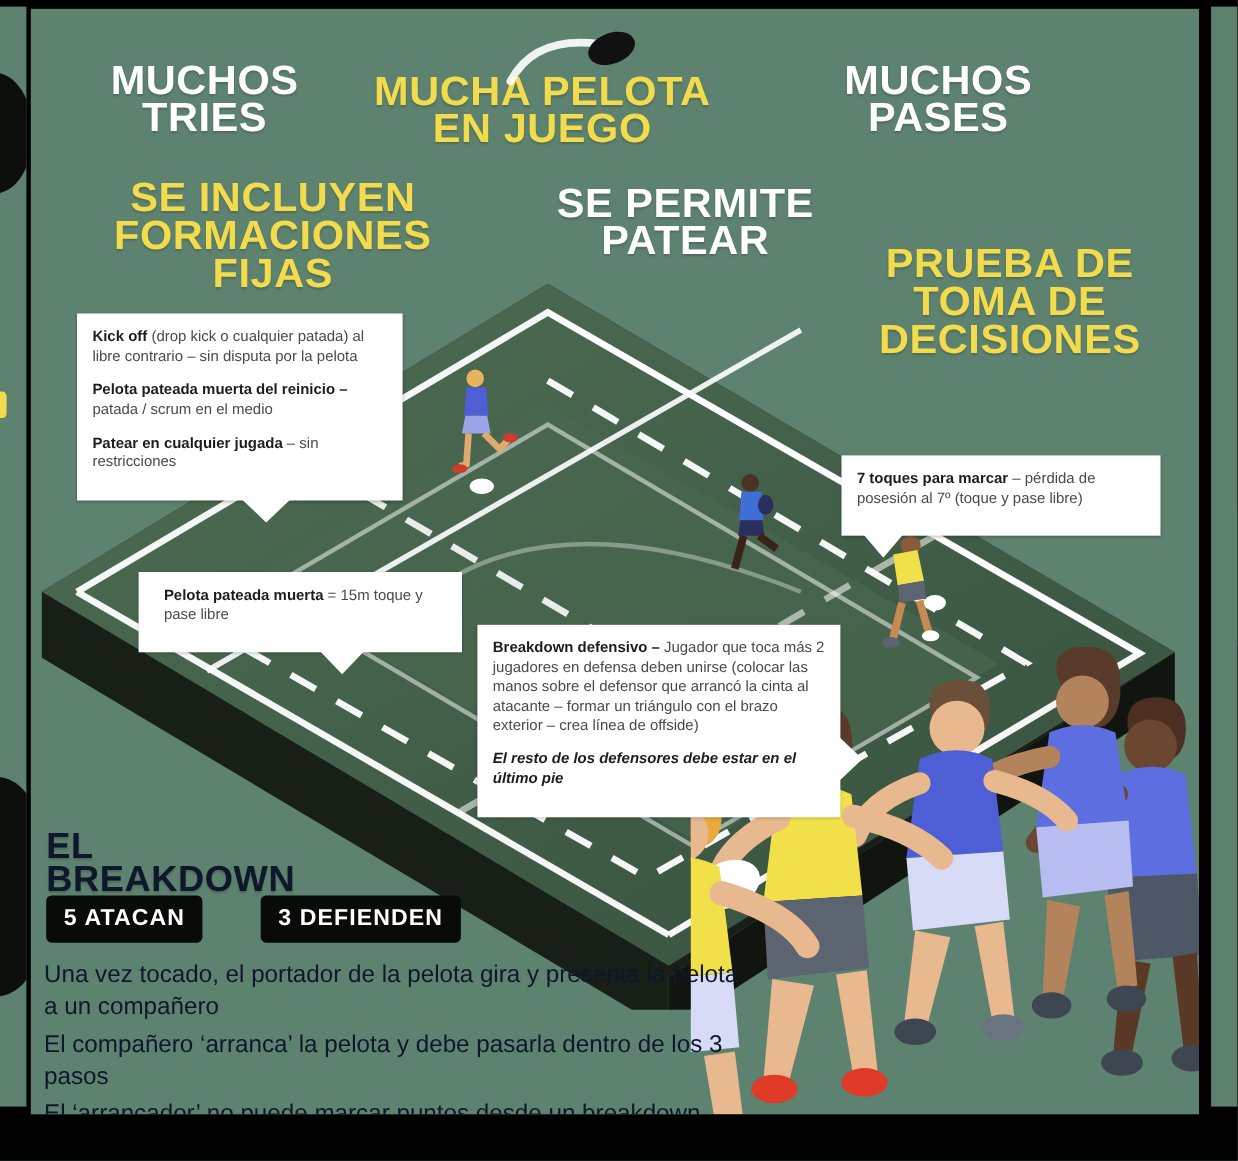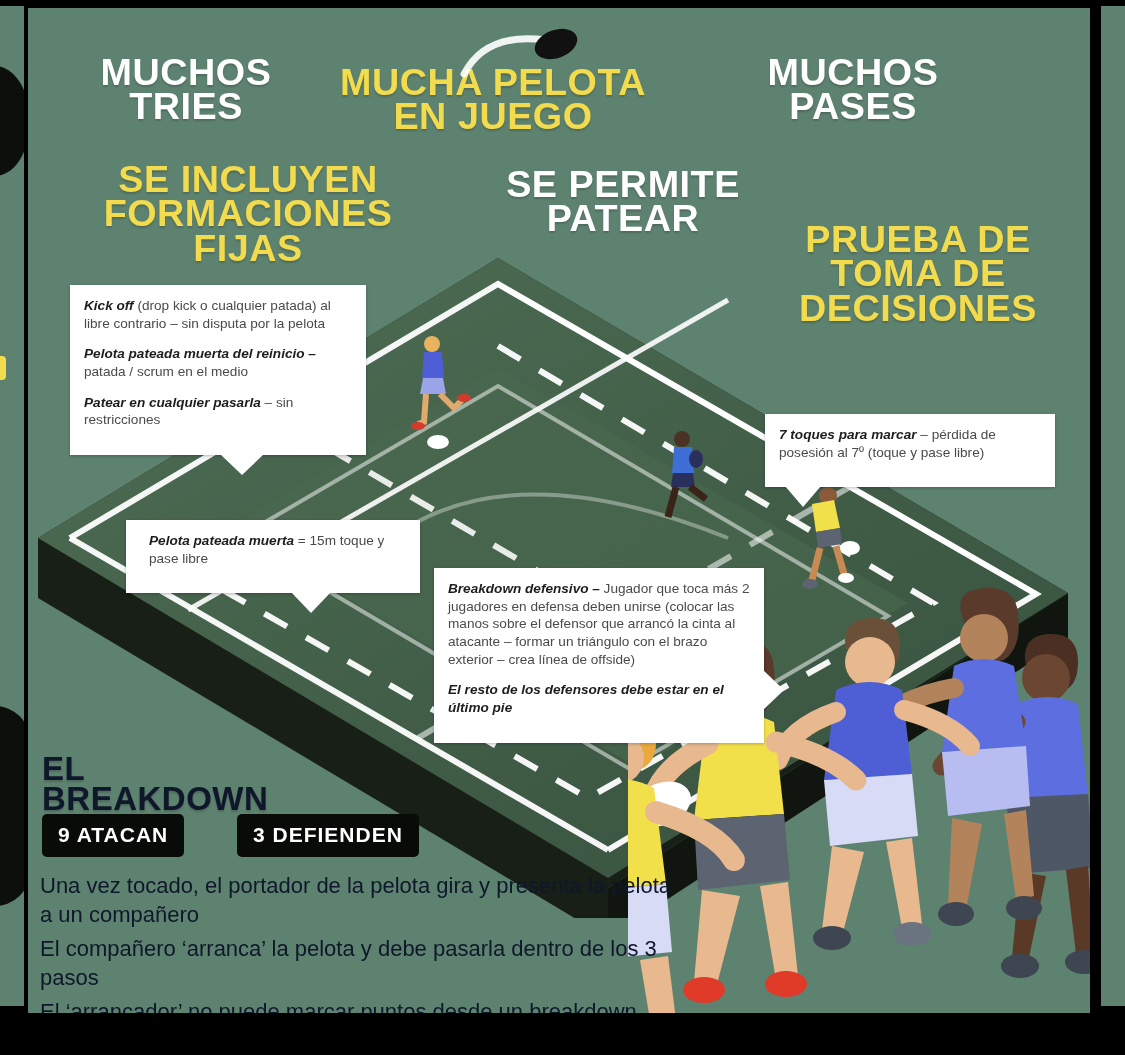--- a/index.html
+++ b/index.html
@@ -48,21 +48,21 @@
   
   #pitch { position:absolute; left:0; top:230px; width:1062px; height:680px; }
 
   
   .callout {
     position:absolute; background:#ffffff; color:#4a4a4a;
     padding:12px 14px 13px 14px;
     font-size:13.6px; line-height:1.30;
     box-shadow:0 1px 3px rgba(0,0,0,.25);
   }
-  .callout b { color:#1d1d1d; font-weight:700; font-style:italic; }
+  .callout b { color:#1d1d1d; font-weight:700; }
   .callout .p { margin-bottom:13px; }
   .callout .p:last-child { margin-bottom:0; }
   .callout .bold-par { color:#1d1d1d; font-weight:700; font-style:italic; }
   .tail { position:absolute; width:0; height:0; }
 
   #c-kickoff  { left:42px;  top:277px; width:296px; }
   #c-kickoff .tail { left:150px; bottom:-20px; border-left:22px solid transparent;
                      border-right:22px solid transparent; border-top:21px solid #fff; }
 
   #c-toques   { left:737px; top:406px; width:290px; }
@@ -272,21 +272,21 @@
     </svg>
 
     <div class="callout" id="c-kickoff">
       <div class="p">
         <b>Kick off</b><span> (drop kick o cualquier patada) al libre contrario – sin disputa por la pelota</span>
       </div>
       <div class="p">
         <b>Pelota pateada muerta del reinicio –</b><span> patada / scrum en el medio</span>
       </div>
       <div class="p">
-        <b>Patear en cualquier pasarla</b><span> – sin restricciones</span>
+        <b>Patear en cualquier jugada</b><span> – sin restricciones</span>
       </div>
       <div class="tail"></div>
     </div>
 
     <div class="callout" id="c-toques">
       <div class="p">
         <b>7 toques para marcar</b><span> – pérdida de posesión al 7º (toque y pase libre)</span>
       </div>
       <div class="tail"></div>
     </div>
@@ -304,21 +304,21 @@
       </div>
       <div class="p bold-par">El resto de los defensores debe estar en el último pie</div>
       <div class="tail"></div>
     </div>
 
     <div id="bd-title">
       <div>EL</div>
       <div>BREAKDOWN</div>
     </div>
 
-    <div class="pill" id="pill-atacan">9 ATACAN</div>
+    <div class="pill" id="pill-atacan">5 ATACAN</div>
     <div class="pill" id="pill-defienden">3 DEFIENDEN</div>
 
     <div id="bd-body">
       <div class="ln">Una vez tocado, el portador de la pelota gira y presenta la pelota a un compañero</div>
       <div class="ln">El compañero ‘arranca’ la pelota y debe pasarla dentro de los 3 pasos</div>
       <div class="ln">El ‘arrancador’ no puede marcar puntos  desde un breakdown</div>
     </div>
 
   </div>
 </div>

